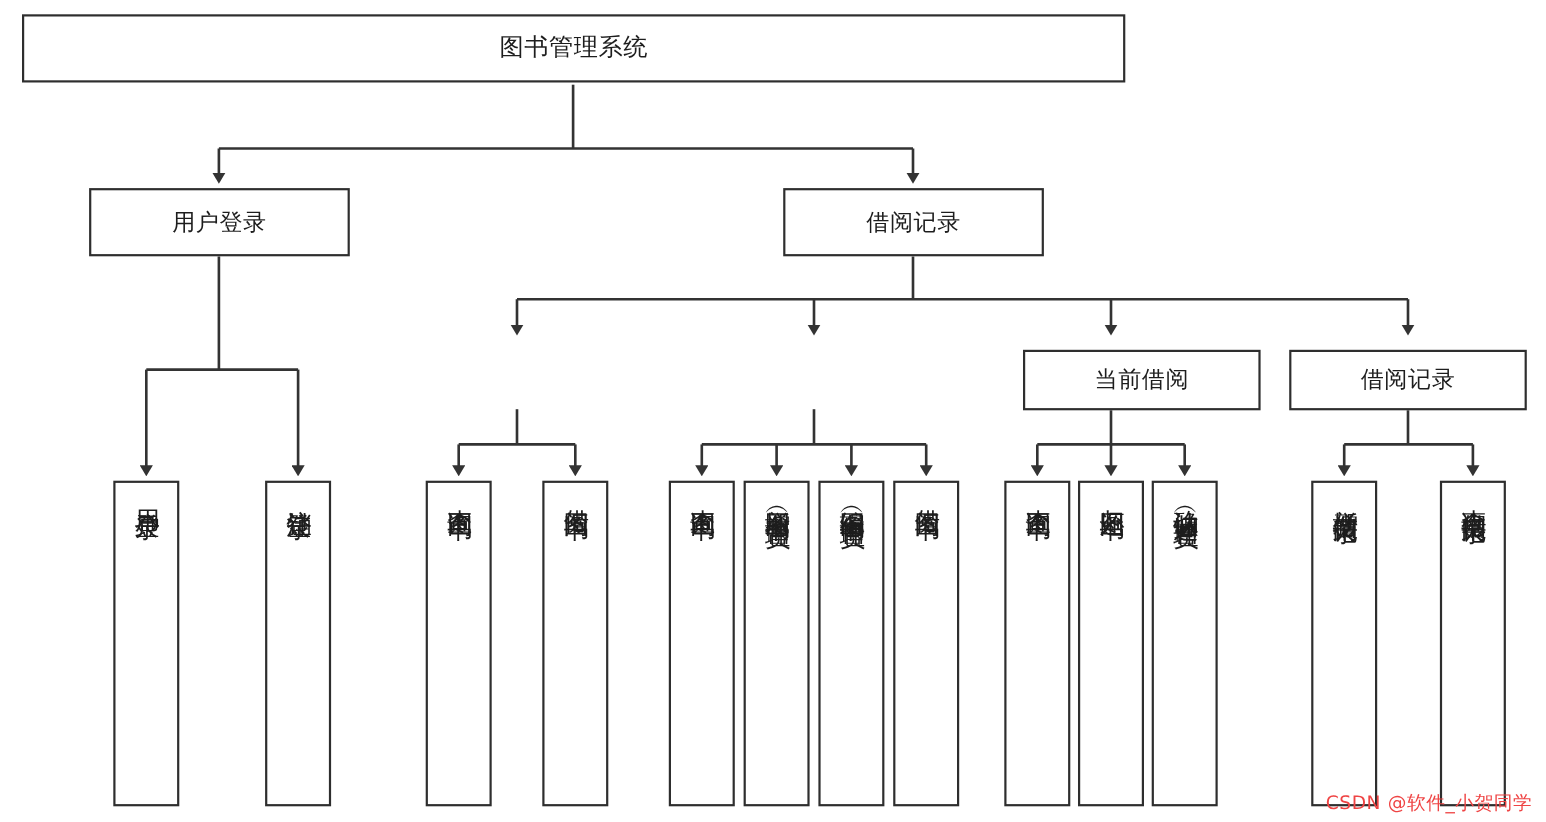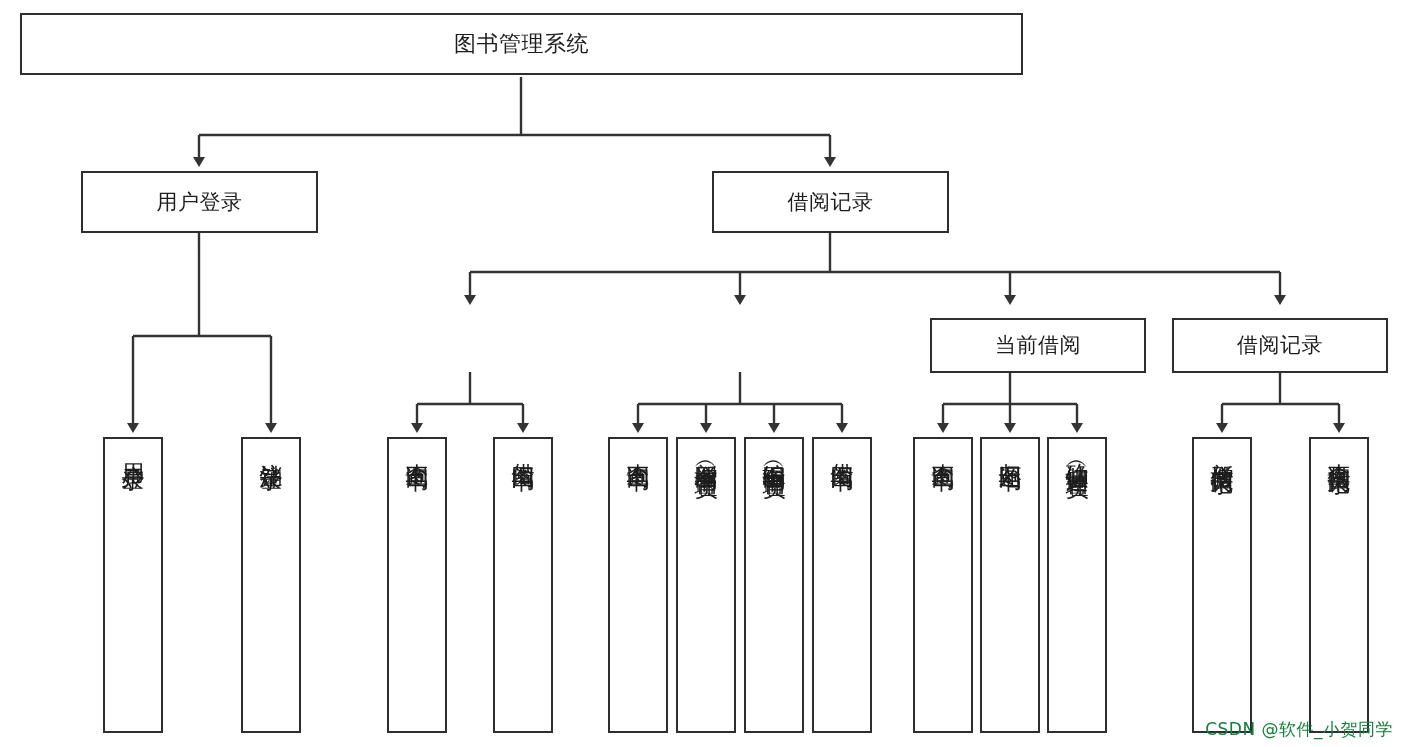--- a/index.html
+++ b/index.html
@@ -61,21 +61,21 @@
     font-size: 23px;
     line-height: 1.0;
     letter-spacing: 2px;
     white-space: nowrap;
   }
   .watermark {
     position: absolute;
     right: 12px;
     bottom: 6px;
     font-size: 17px;
-    color: #15803d;
+    color: #ef4444;
     letter-spacing: 0.5px;
     white-space: nowrap;
     text-align: right;
   }
 </style>
 </head>
 <body>
 
 <div id="canvas">
 

